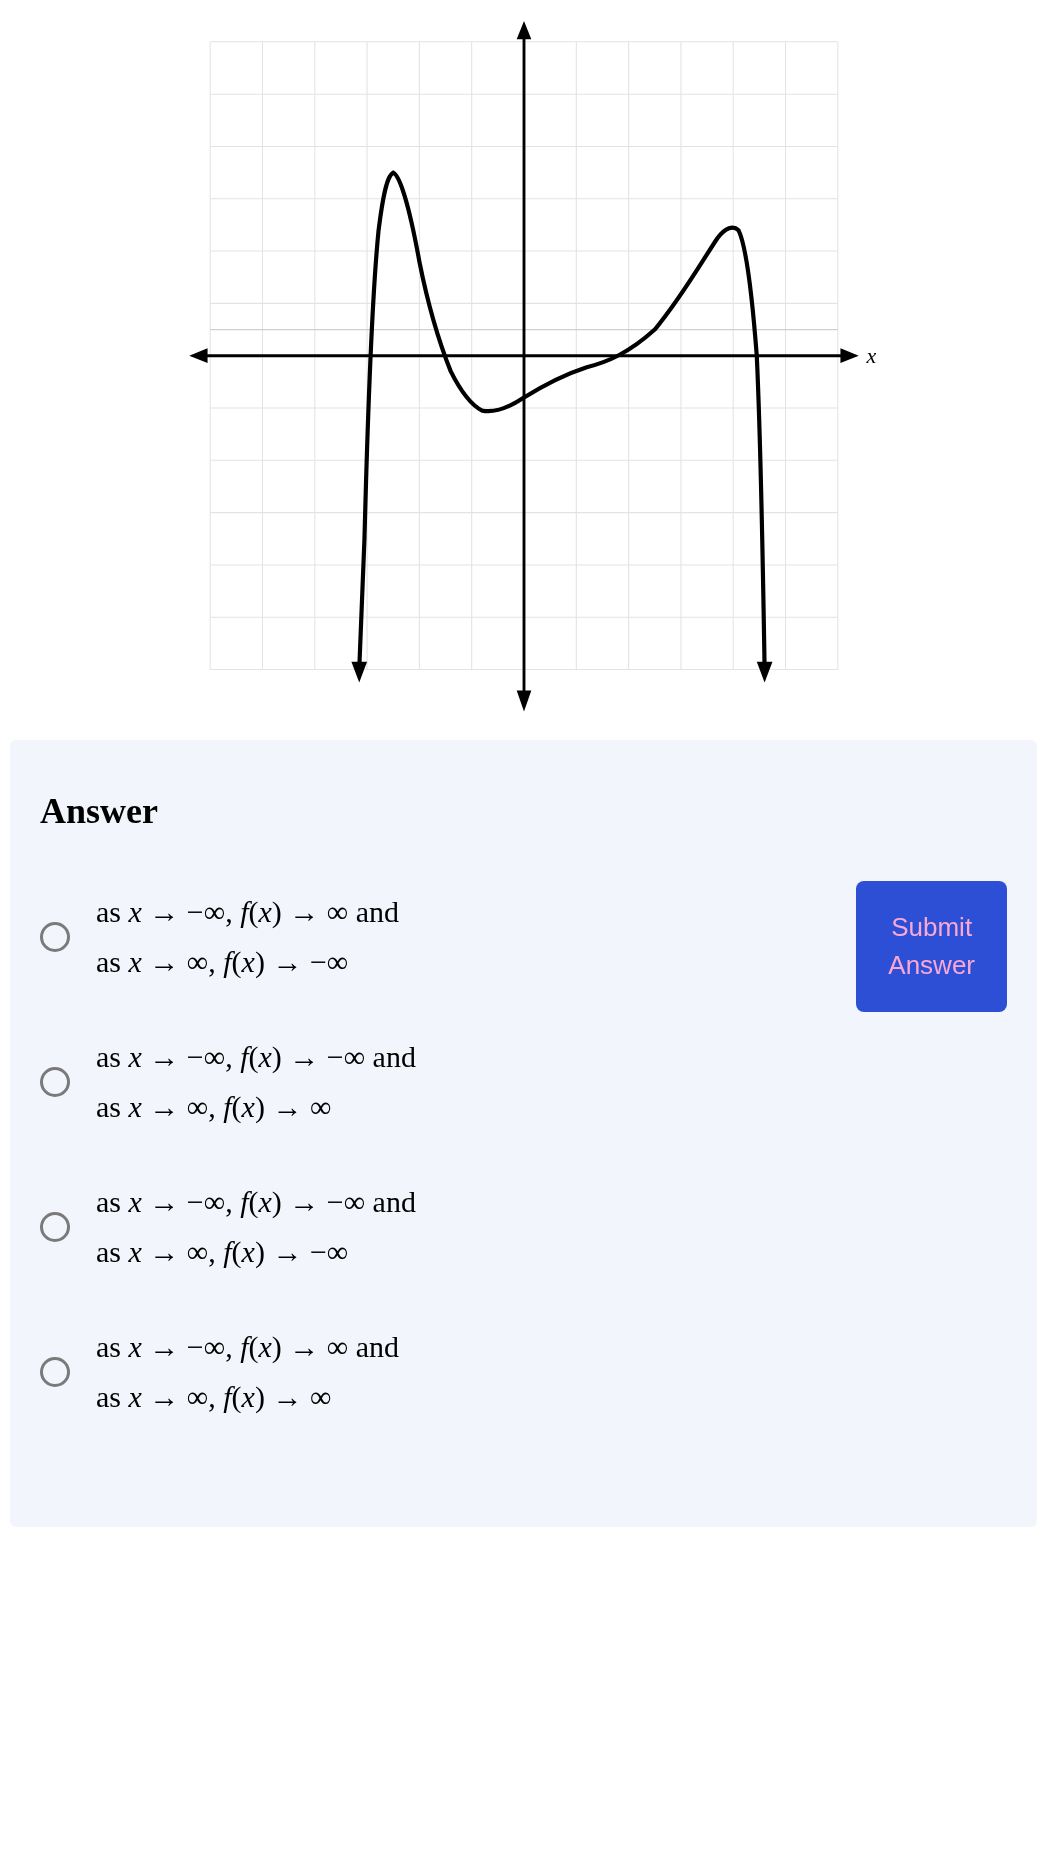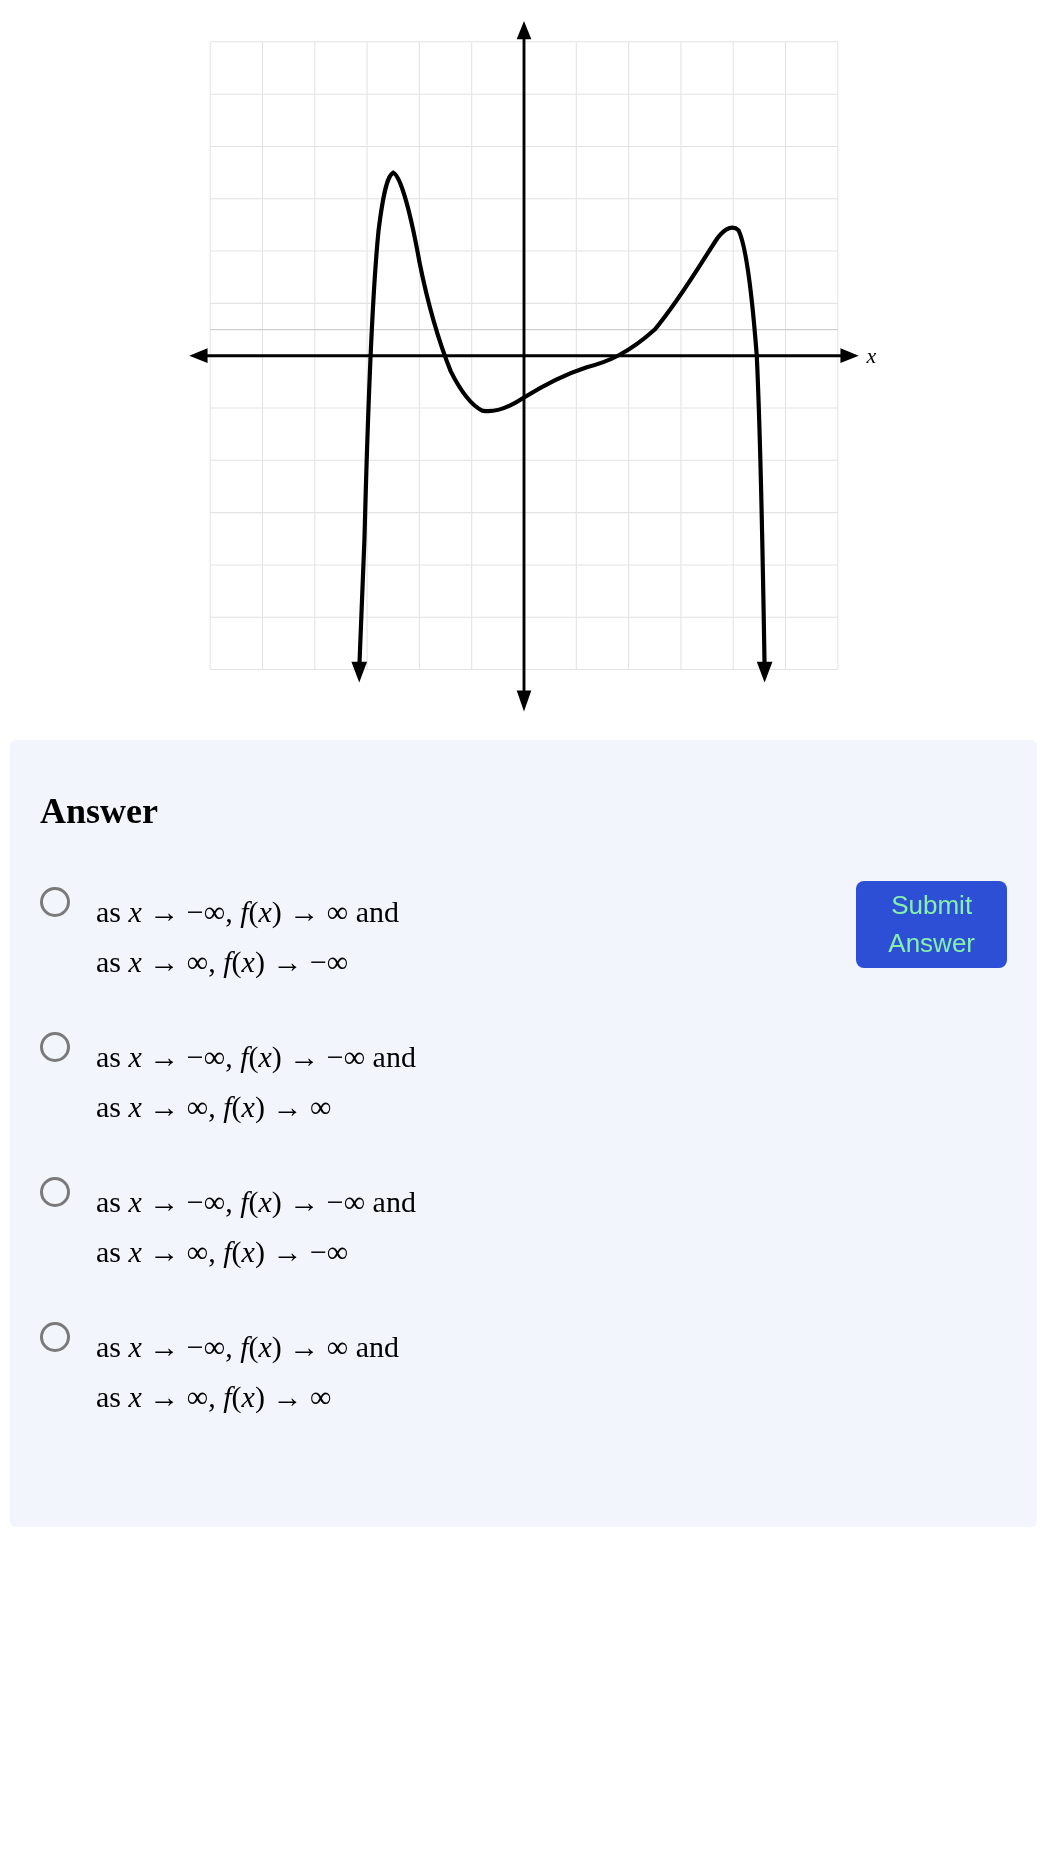--- a/index.html
+++ b/index.html
@@ -34,21 +34,21 @@
   .answer-body {
     display: flex;
     align-items: flex-start;
     gap: 30px;
   }
   .options-column {
     flex: 1;
   }
   .option-row {
     display: flex;
-    align-items: flex-start;
+    align-items: center;
     gap: 26px;
     margin-bottom: 46px;
   }
   .radio-circle {
     width: 30px;
     height: 30px;
     border: 3px solid #7a7a7a;
     border-radius: 50%;
     flex-shrink: 0;
     cursor: pointer;
@@ -58,25 +58,25 @@
     line-height: 1.65;
     font-family: Georgia, 'Times New Roman', serif;
   }
   .option-text .line {
     display: block;
     white-space: nowrap;
   }
   .math-it { font-style: italic; }
   .submit-btn {
     background: #2c4fd6;
-    color: #86efac;
+    color: #f9a8d4;
     border: none;
     border-radius: 8px;
     font-size: 26px;
-    padding: 6px 32px;
+    padding: 28px 32px;
     text-align: center;
     line-height: 1.45;
     cursor: pointer;
     font-family: -apple-system, BlinkMacSystemFont, 'Segoe UI', Arial, sans-serif;
     flex-shrink: 0;
     margin-top: -6px;
   }
 </style>
 </head>
 <body>

